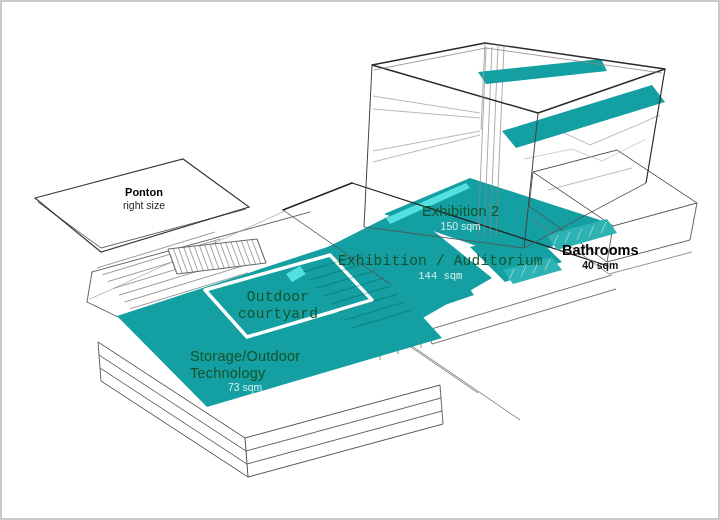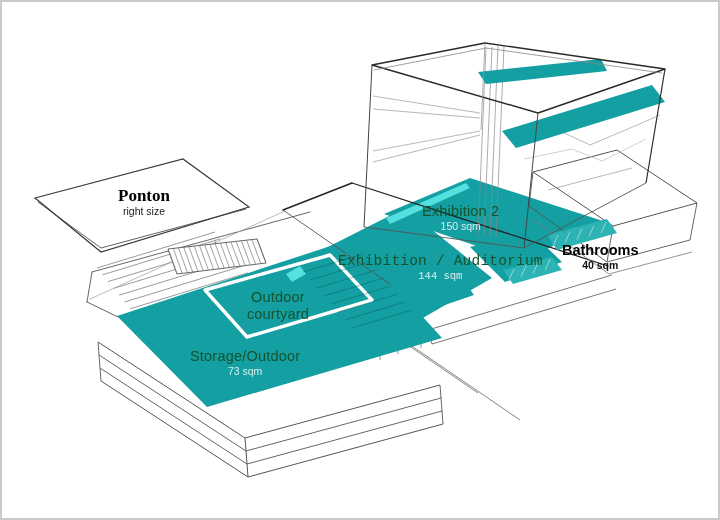--- a/index.html
+++ b/index.html
@@ -12,26 +12,26 @@
   svg{position:absolute;left:0;top:0;}
   .lbl{position:absolute;line-height:1.14;pointer-events:none;white-space:nowrap;}
   .lbl .big{font-size:14.5px;display:block;}
   .lbl .sqm{font-size:10.5px;display:block;margin-top:1px;text-align:center;}
   .lbl.black .big{font-weight:bold;color:#000;}
   .lbl.black .sqm{font-weight:bold;color:#111;}
   .lbl.white .big{color:#14532d;font-weight:normal;letter-spacing:.2px;}
   .lbl.white .sqm{color:rgba(255,255,255,.82);}
   .inline-sqm{font-size:10.5px;font-weight:bold;color:#111;}
   #lbl-ponton{left:93px;top:184px;width:98px;text-align:center;}
-  #lbl-ponton .big{font-size:17px;font-family:Liberation Serif, serif;}
+  #lbl-ponton .big{font-size:11px;}
   #lbl-ponton .sqm{font-size:10.5px;font-weight:normal;color:#222;}
   #lbl-cafe{left:557px;top:85px;}
   #lbl-exh2{left:420px;top:201px;}
   #lbl-aud{left:336px;top:251px;font-family:Liberation Mono, monospace;}
-  #lbl-courtyard{left:228px;top:287px;width:96px;text-align:center;}
+  #lbl-courtyard{left:228px;top:287px;width:96px;text-align:center;font-family:Liberation Mono, monospace;}
   #lbl-storage{left:188px;top:346px;}
   #lbl-bath{left:560px;top:240px;}
 </style>
 </head>
 <body>
 
 <div class="stage">
 
   <svg width="716" height="516" viewBox="0 0 716 516">
 
@@ -218,20 +218,21 @@
     <span class="sqm">144 sqm</span>
   </div>
 
   <div class="lbl white" id="lbl-courtyard">
     <span class="big">Outdoor</span>
     <span class="big">courtyard</span>
   </div>
 
   <div class="lbl white" id="lbl-storage">
     <span class="big">Storage/Outdoor</span>
+    <span class="big">Technology</span>
     <span class="sqm">73 sqm</span>
   </div>
 
   <div class="lbl black" id="lbl-bath">
     <span class="big">Bathrooms</span>
     <span class="sqm">40 sqm</span>
   </div>
 </div>
 
 </body></html>

